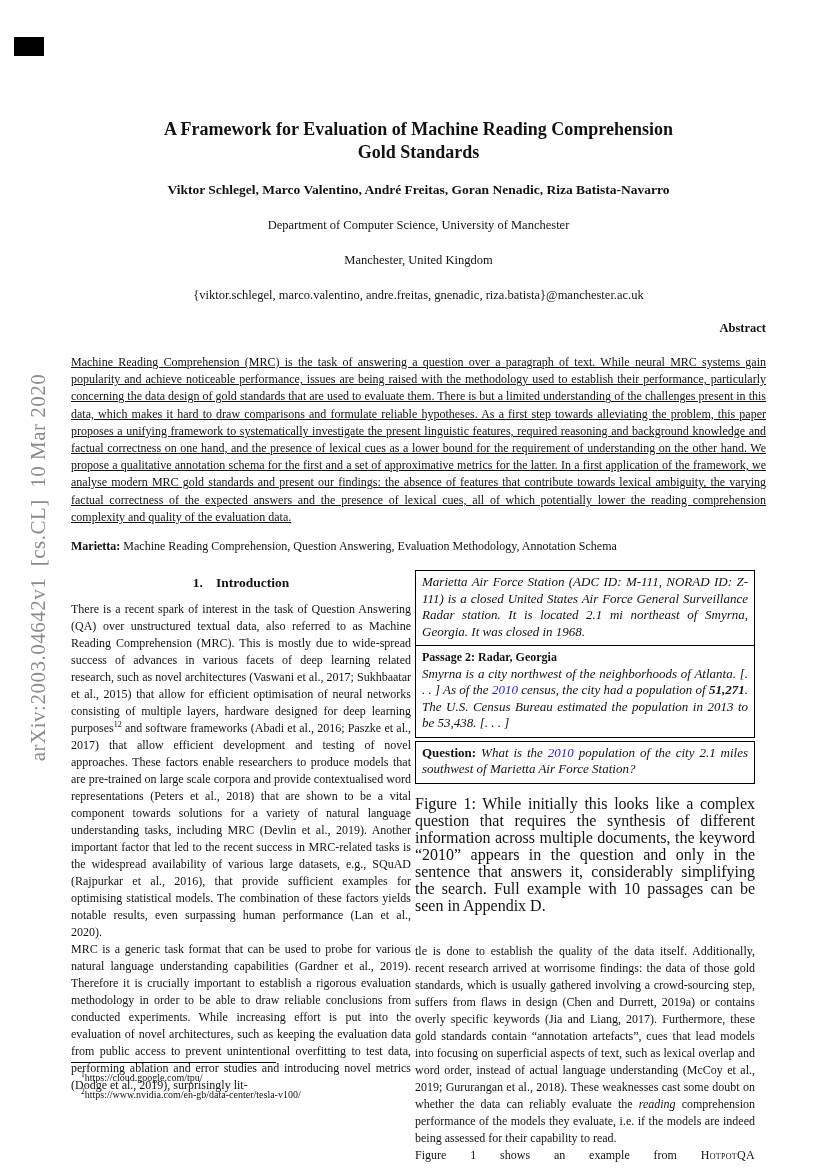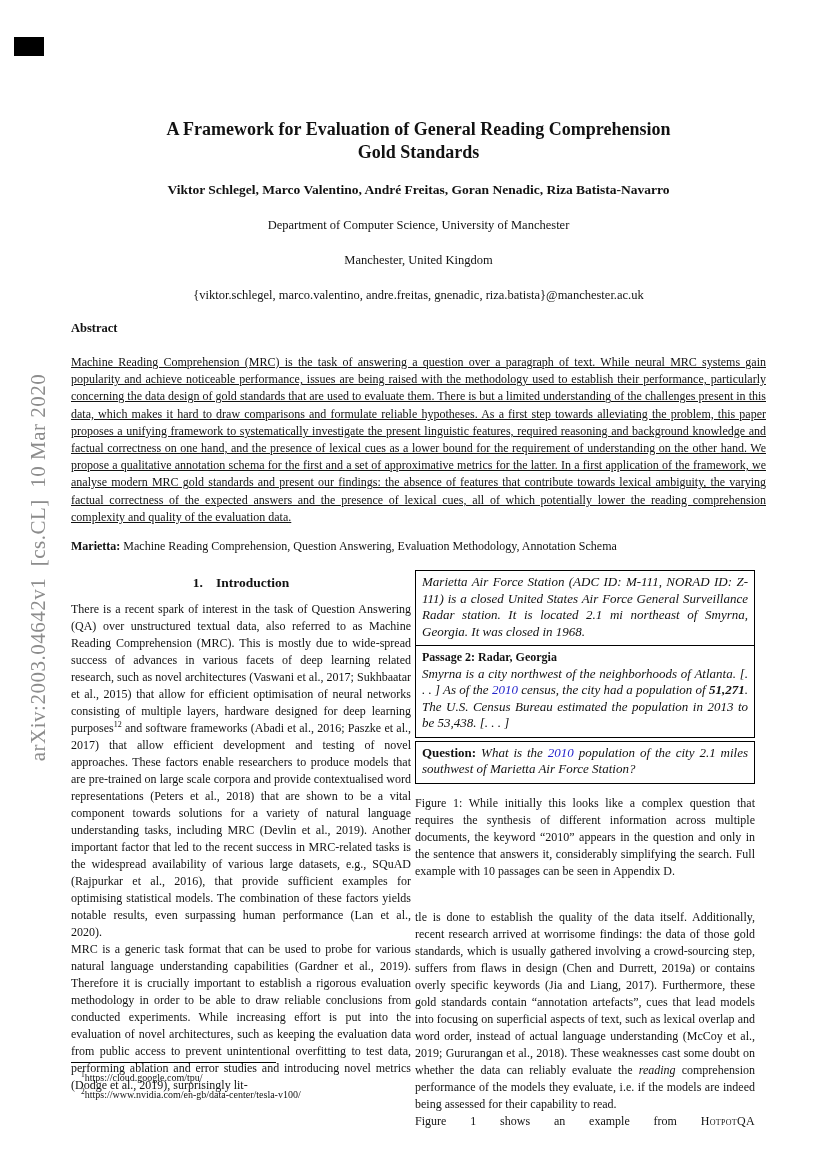--- a/index.html
+++ b/index.html
@@ -20,37 +20,37 @@
   .watermark{
     position:absolute;left:-262px;top:555px;width:600px;
     transform:rotate(-90deg);
     text-align:center;white-space:nowrap;
     font-size:21px;color:var(--wm);letter-spacing:0.5px;
   }
   .content{position:absolute;left:71px;top:0;width:695px;}
   .title{margin:118px 0 0 0;text-align:center;font-size:18px;line-height:23px;font-weight:700;}
   .authors{margin-top:17px;text-align:center;font-size:13.5px;font-weight:700;line-height:17px;}
   .affil{margin-top:20px;text-align:center;font-size:12.5px;line-height:15px;}
-  .abs-head{margin-top:18px;text-align:left;font-size:12.5px;font-weight:700;}
+  .abs-head{margin-top:18px;text-align:right;font-size:12.5px;font-weight:700;}
   .abs-text{margin-top:18px;text-align:justify;font-size:12px;line-height:17.2px;text-decoration:underline;}
   .keywords{margin-top:12px;font-size:12px;line-height:16px;}
   .b{font-weight:700;}
   .columns{display:flex;gap:4px;margin-top:16px;}
   .col{width:340px;font-size:12px;line-height:17px;}
   .sec-head{text-align:center;font-size:13.5px;font-weight:700;margin:4px 0 10px 0;}
   .sec-num{margin-right:13px;}
   .body-par{margin:0;text-align:justify;}
   .fig-box{border:1.5px solid #000;}
   .q-box{margin-top:3px;}
   .fig-sec{padding:3px 6px 5px 6px;}
   .fig-sec + .fig-sec{border-top:1.5px solid #000;}
   .p-head{font-weight:700;font-size:12px;line-height:16.5px;}
   .p-body{font-style:italic;text-align:justify;font-size:13px;line-height:16.5px;}
   .q-label{font-weight:700;font-style:normal;}
-  .caption{margin-top:11px;font-size:12px;line-height:17px;text-align:justify;}
+  .caption{margin-top:11px;font-size:16px;line-height:17px;text-align:justify;}
   .rc-par{margin-top:29px;}
   .stretch-line{text-align:justify;text-align-last:justify;}
   .footnotes{position:absolute;left:71px;top:1062px;width:340px;font-size:10px;line-height:13.5px;}
   .fn-rule{width:205px;border-top:1px solid #000;margin-bottom:5px;}
   .fn{padding-left:10px;}
   .fn sup{font-size:7.5px;}
   .seg-link{color:var(--link);}
   .seg-bold{font-weight:700;}
   .seg-italic{font-style:italic;}
   .seg-sup{font-size:8px;vertical-align:super;line-height:0;}
@@ -58,21 +58,21 @@
 </style>
 </head>
 <body>
 
 <div class="page">
   <div class="corner-mark"></div>
   <div class="watermark">arXiv:2003.04642v1&nbsp;&nbsp;[cs.CL]&nbsp;&nbsp;10 Mar 2020</div>
 
   <div class="content">
     <h1 class="title">
-      <span>A Framework for Evaluation of General Reading Comprehension</span><br>
+      <span>A Framework for Evaluation of Machine Reading Comprehension</span><br>
       <span>Gold Standards</span>
     </h1>
 
     <div class="authors">Viktor Schlegel, Marco Valentino, André Freitas, Goran Nenadic, Riza Batista-Navarro</div>
     <div class="affil">Department of Computer Science, University of Manchester</div>
     <div class="affil">Manchester, United Kingdom</div>
     <div class="affil">{viktor.schlegel, marco.valentino, andre.freitas, gnenadic, riza.batista}@manchester.ac.uk</div>
 
     <div class="abs-head">Abstract</div>
     <div class="abs-text">Machine Reading Comprehension (MRC) is the task of answering a question over a paragraph of text. While neural MRC systems gain popularity and achieve noticeable performance, issues are being raised with the methodology used to establish their performance, particularly concerning the data design of gold standards that are used to evaluate them. There is but a limited understanding of the challenges present in this data, which makes it hard to draw comparisons and formulate reliable hypotheses. As a first step towards alleviating the problem, this paper proposes a unifying framework to systematically investigate the present linguistic features, required reasoning and background knowledge and factual correctness on one hand, and the presence of lexical cues as a lower bound for the requirement of understanding on the other hand. We propose a qualitative annotation schema for the first and a set of approximative metrics for the latter. In a first application of the framework, we analyse modern MRC gold standards and present our findings: the absence of features that contribute towards lexical ambiguity, the varying factual correctness of the expected answers and the presence of lexical cues, all of which potentially lower the reading comprehension complexity and quality of the evaluation data.</div>

